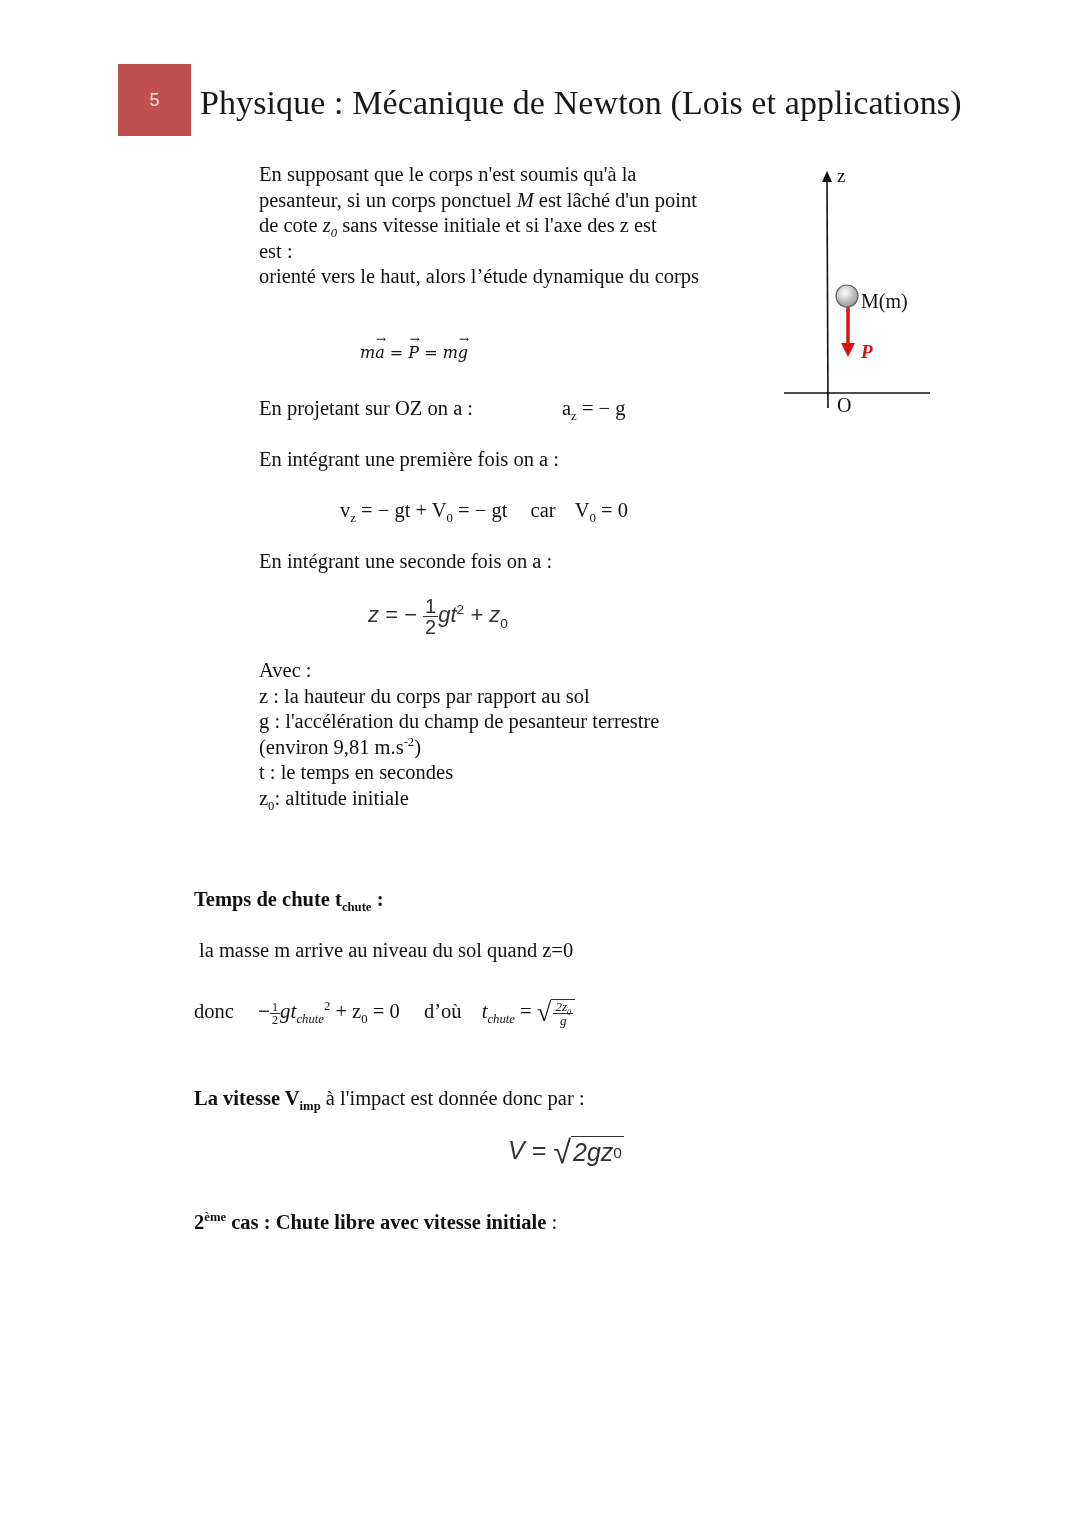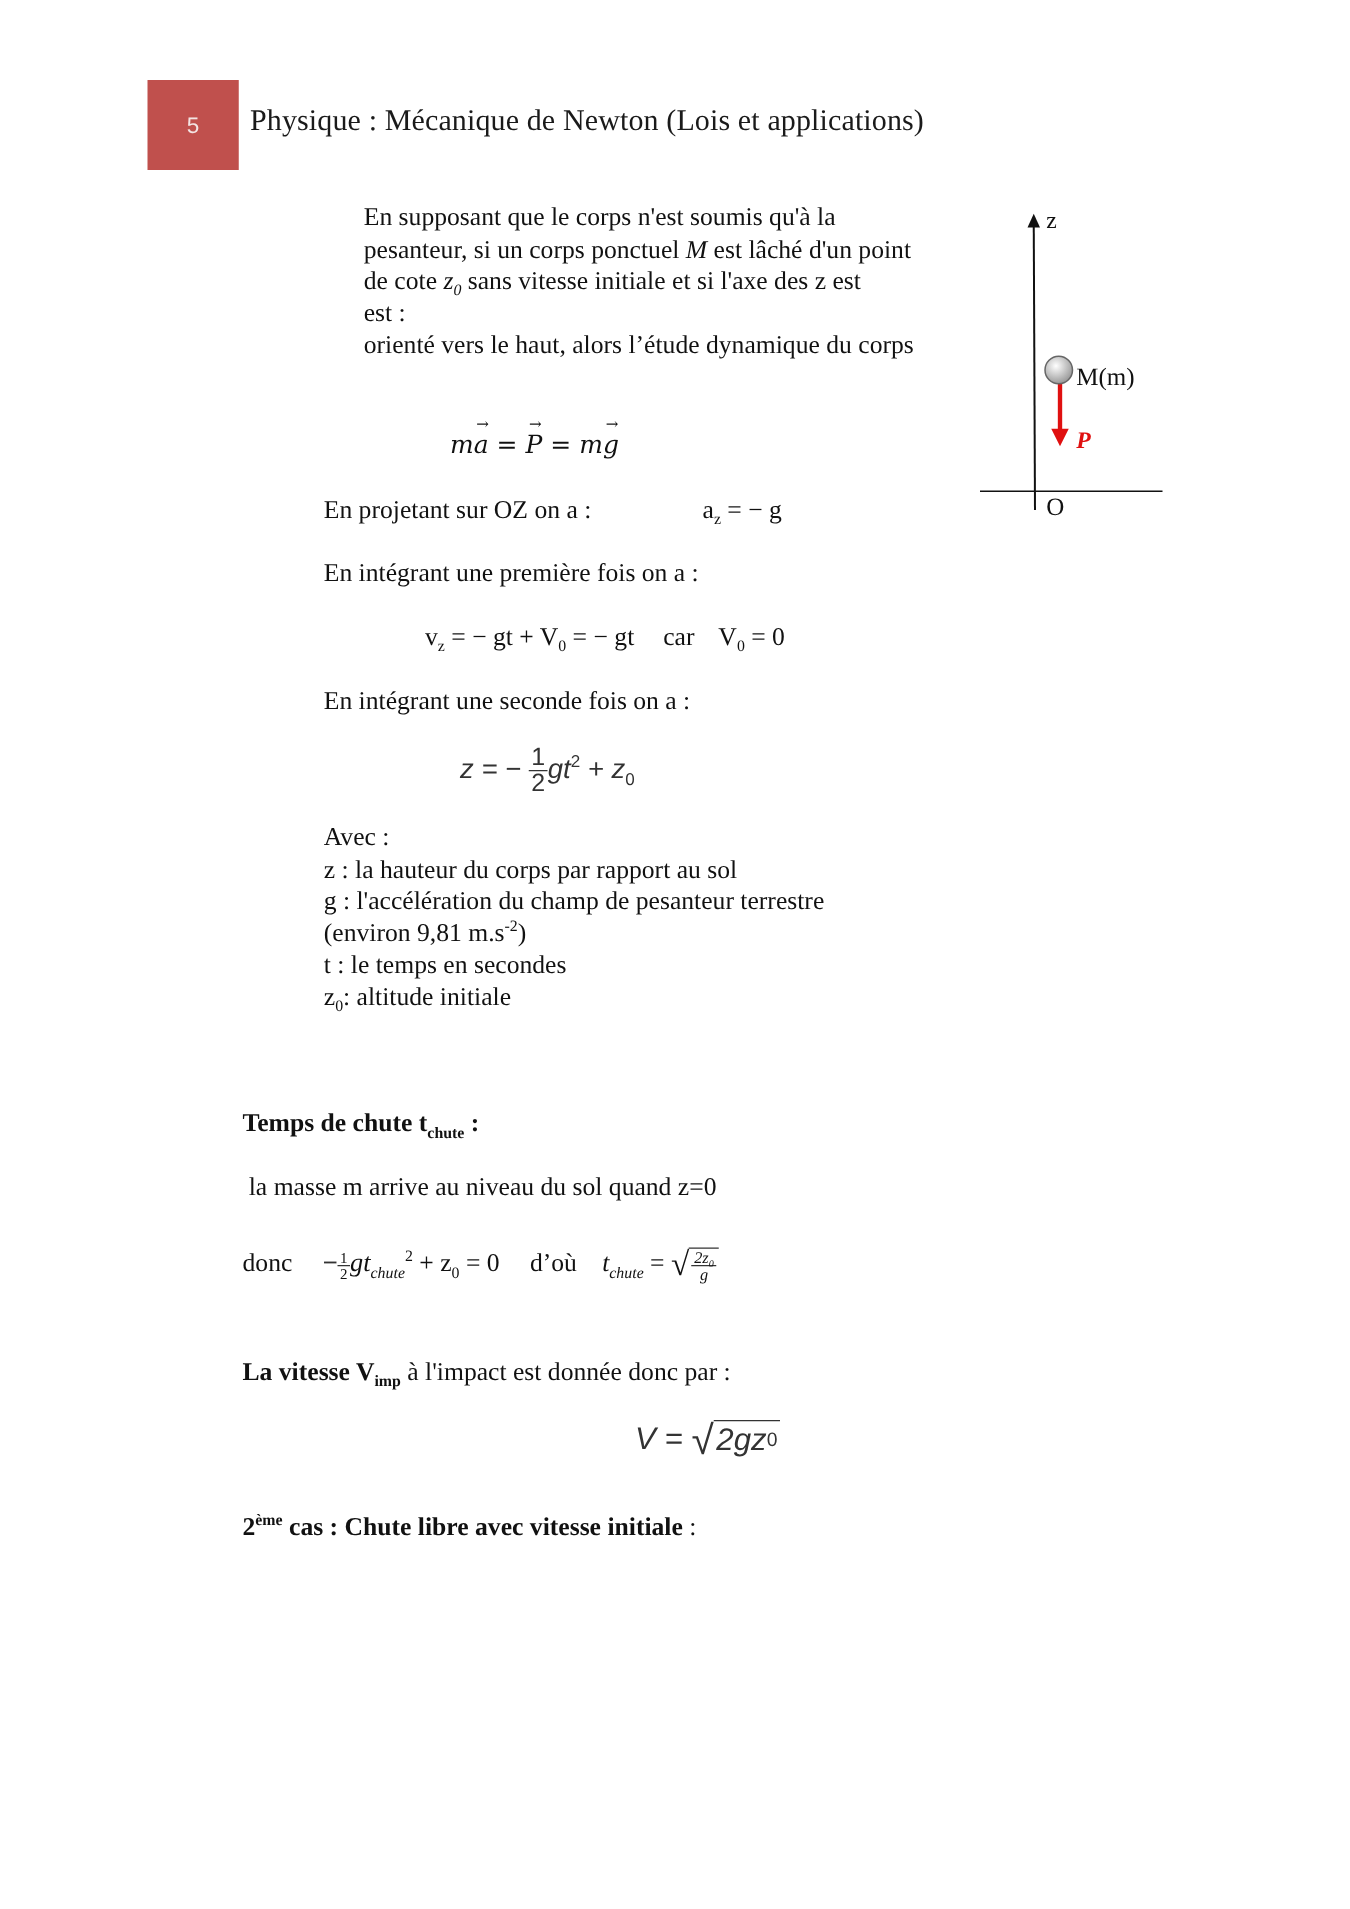--- a/index.html
+++ b/index.html
@@ -9,27 +9,27 @@
     color: #111;
   }
   .abs { position: absolute; }
   .page-num-box {
     left: 118px; top: 64px; width: 73px; height: 72px;
     background: #c0504d; color: #f3e4e3;
     display: flex; align-items: center; justify-content: center;
     font-family: "Liberation Sans", "DejaVu Sans", sans-serif; font-size: 18px;
   }
   .header-title {
-    left: 200px; top: 84px; font-size: 24px; color: #1a1a1a; letter-spacing: 0.1px;
+    left: 200px; top: 84px; font-size: 34px; color: #1a1a1a; letter-spacing: 0.1px;
   }
   .txt { font-size: 20.5px; line-height: 25.6px; white-space: nowrap; }
   .it { font-style: italic; }
   .b { font-weight: bold; }
   sub, sup { font-size: 62%; line-height: 0; }
-  .math { font-family: "DejaVu Serif", serif; font-style: italic; font-size: 20px; }
+  .math { font-family: "DejaVu Serif", serif; font-style: italic; font-size: 16px; }
   .mathsans { font-family: "Liberation Sans", "DejaVu Sans", sans-serif; color: #333; }
   .frac { display: inline-flex; flex-direction: column; align-items: center; vertical-align: middle; line-height: 1; }
   .frac .num { border-bottom: 1.4px solid #333; padding: 0 2px; }
   .sqrt { display: inline-flex; align-items: stretch; vertical-align: middle; }
   .sqrt .rad { font-size: 130%; line-height: 1; }
   .sqrt .under { border-top: 1.6px solid #333; padding: 0 2px; display: inline-flex; align-items: center; }
   .vec { position: relative; display: inline-block; }
   .vec::after {
     content: "\2192"; position: absolute; left: 50%; top: -11px;
     transform: translateX(-40%); font-size: 12px; font-style: normal;
@@ -37,21 +37,21 @@
   .diagram { left: 780px; top: 160px; width: 160px; height: 260px; }
 </style>
 </head>
 <body>
 
 <div class="abs page-num-box">
   <span>5</span>
 </div>
 <div class="abs header-title">Physique : Mécanique de Newton (Lois et applications)</div>
 
-<div class="abs txt" style="left:259px; top:162px;margin-left:32px;">
+<div class="abs txt" style="left:259px; top:162px;">
   <div>En supposant que le corps n'est soumis qu'à la</div>
   <div><span>pesanteur, si un corps ponctuel</span> <span class="it">M</span> <span>est lâché d'un point</span></div>
   <div><span>de cote</span> <span class="it"><span>z</span><sub>0</sub></span> <span>sans vitesse initiale et si l'axe des z est</span></div>
   <div>est :</div>
   <div>orienté vers le haut, alors l’étude dynamique du corps</div>
 </div>
 
 <div class="abs math" style="left:360px; top:343px;">
   <span>m</span><span class="vec">a</span>
   <span style="font-style:normal">=</span>

